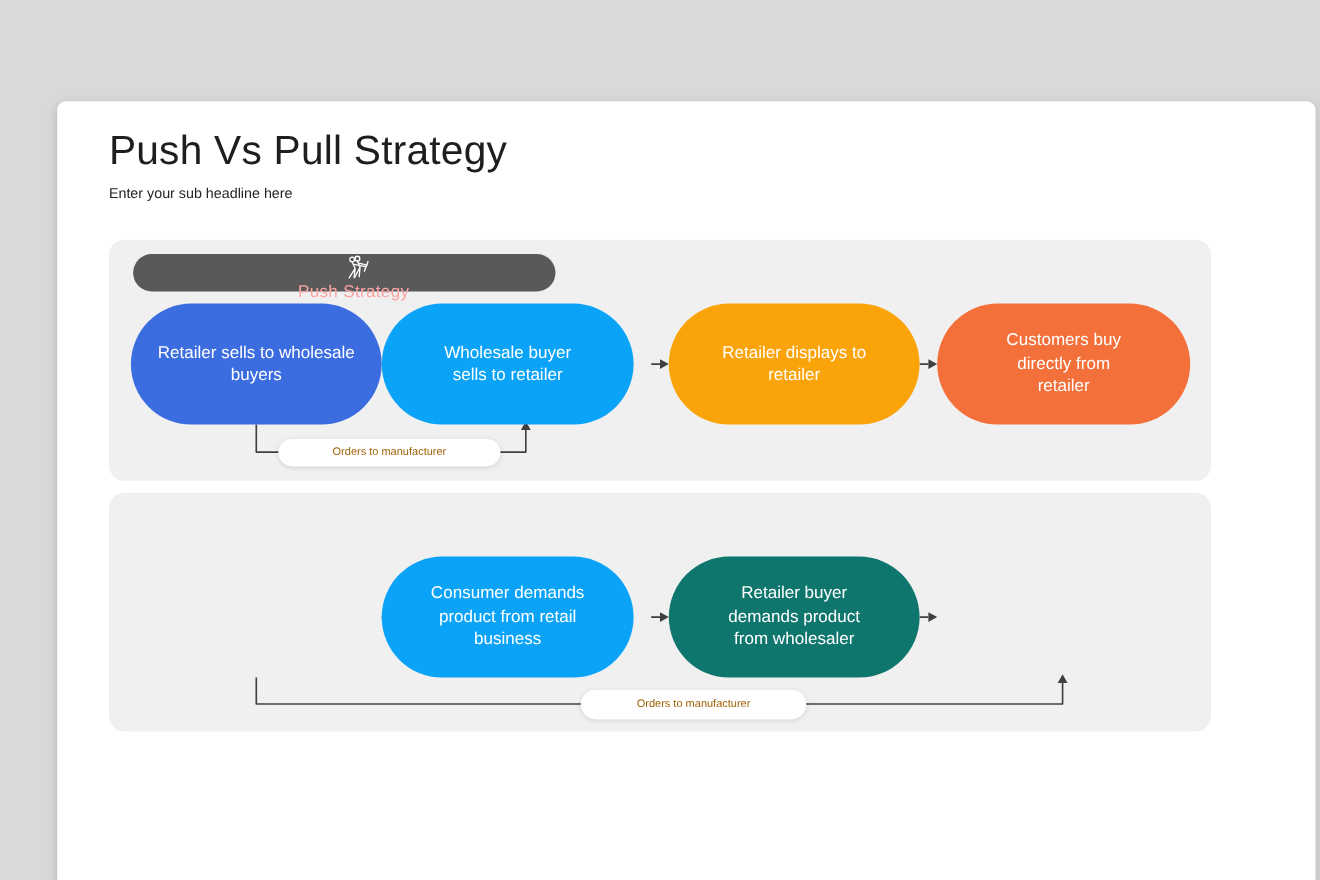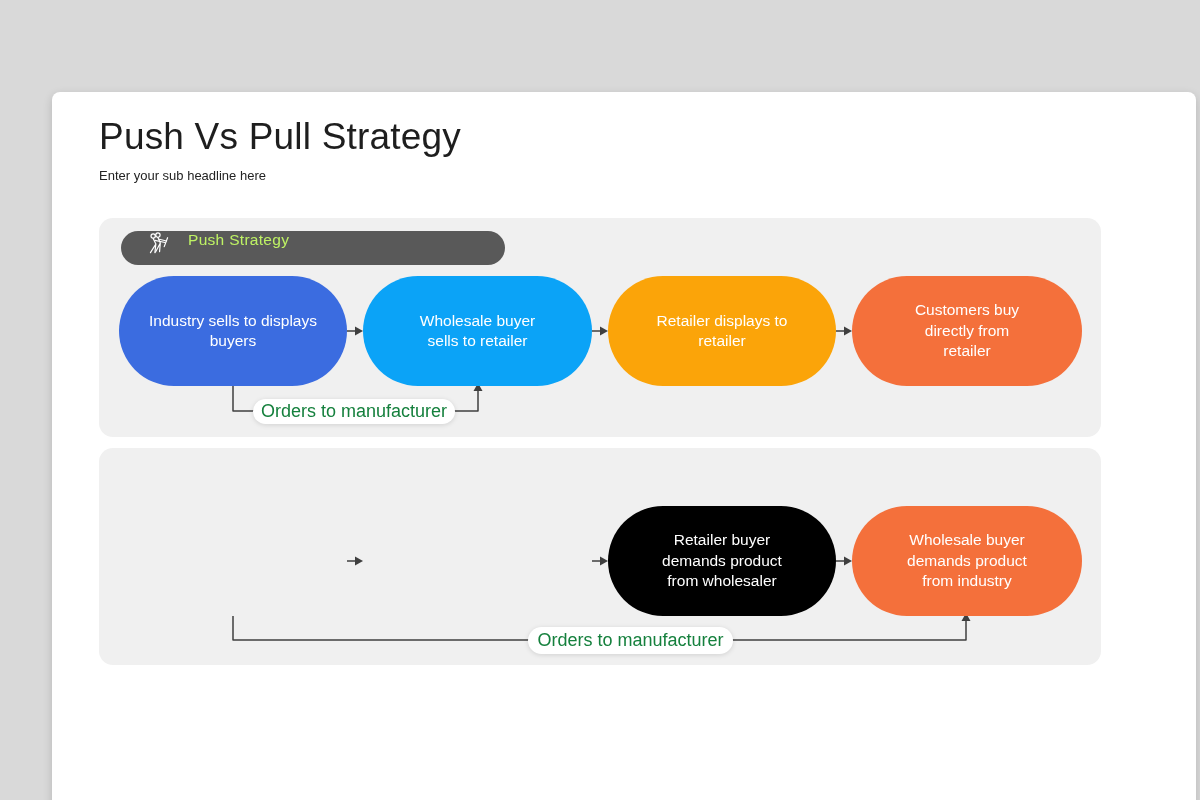--- a/index.html
+++ b/index.html
@@ -4,33 +4,33 @@
 <style>
   html,body{margin:0;padding:0;}
   body{width:1200px;height:800px;font-family:"Liberation Sans",sans-serif;-webkit-font-smoothing:antialiased;}
   .canvas{position:relative;width:1200px;height:800px;background:#d9d9d9;overflow:hidden;}
   .card{position:absolute;left:52px;top:92px;width:1096px;height:776px;background:#ffffff;border-radius:8px;box-shadow:0 3px 10px rgba(0,0,0,.16);padding-left:48px;}
   .title{position:absolute;left:47px;top:24px;font-size:37px;color:#1e1e1e;letter-spacing:.2px;}
   .subtitle{position:absolute;left:47px;top:76px;font-size:13px;color:#232323;}
   .sec{position:absolute;left:47px;width:1002px;border-radius:14px;background:#f0f0f0;}
   .sec-push{top:126px;height:219px;}
   .sec-pull{top:356px;height:217px;}
-  .hdr{position:absolute;left:22px;top:13px;width:384px;height:34px;border-radius:17px;background:#595959;display:flex;align-items:flex-start;color:#bef264;}
+  .hdr{position:absolute;left:22px;top:13px;width:384px;height:34px;border-radius:17px;background:#595959;display:flex;align-items:center;color:#fca5a5;flex-direction:column;}
   .hdr .ico{margin-left:23px;width:27px;height:26px;flex:0 0 auto;}
   .hdr .hlabel{margin-left:17px;font-size:15.5px;letter-spacing:.3px;}
   .pill{position:absolute;top:58px;height:110px;border-radius:55px;display:flex;align-items:center;justify-content:center;color:#fff;font-size:15.5px;line-height:1.32;text-align:center;font-weight:500;}
-  .p1{left:20px;width:228px}.p2{left:264px;width:229px}.p3{left:509px;width:228px}.p4{left:753px;width:230px}
+  .p1{left:20px;width:228px}.p2{left:248px;width:229px}.p3{left:509px;width:228px}.p4{left:753px;width:230px}
   .pill .txt{display:block;max-width:180px;}
   .sec-push .p2 .txt{max-width:136px}
   .sec-push .p3 .txt{max-width:136px}
   .sec-push .p4 .txt{max-width:130px}
   .sec-pull .p3 .txt{max-width:150px}
   .sec-pull .p4 .txt{max-width:126px}
   .conn{position:absolute;left:0;top:0;width:1002px;height:219px;pointer-events:none;}
-  .loop-label{position:absolute;background:#ffffff;border-radius:14px;display:flex;align-items:center;justify-content:center;font-size:18px;color:#15803d;box-shadow:0 1px 5px rgba(0,0,0,.13);}
+  .loop-label{position:absolute;background:#ffffff;border-radius:14px;display:flex;align-items:center;justify-content:center;font-size:10px;color:#a16207;box-shadow:0 1px 5px rgba(0,0,0,.13);}
   .sec-push .loop-label{left:154px;top:181px;width:202px;height:25px;}
   .sec-pull .loop-label{left:429px;top:179px;width:205px;height:27px;}
 </style>
 </head>
 <body>
 
 <div class="canvas" style="background: rgb(217, 217, 217);">
   <div class="card" style="background: rgb(255, 255, 255);">
 
     <div class="title">Push Vs Pull Strategy</div>
@@ -58,21 +58,21 @@
             <circle cx="12.4" cy="3.8" r="2"></circle>
           <path d="M8 6.9 L10.5 12 L5.5 20 M10.5 12 L9.6 20"></path>
           <path d="M12.4 6 L14.6 11 L10.2 19.4 M14.6 11 L13.9 19"></path>
           <path d="M9.6 8.6 L19 10.6 M13.6 7.6 L20.4 9.2"></path>
           <path d="M21.3 6.2 L18.2 14.4"></path>
         </svg>
         <span class="hlabel">Push Strategy</span>
       </div>
 
       <div class="pill p1" style="background: rgb(59, 108, 224);">
-          <span class="txt">Industry sells to displays buyers</span>
+          <span class="txt">Retailer sells to wholesale buyers</span>
         </div>
       <div class="pill p2" style="background: rgb(11, 163, 247);">
           <span class="txt">Wholesale buyer sells to retailer</span>
         </div>
       <div class="pill p3" style="background: rgb(251, 164, 9);">
           <span class="txt">Retailer displays to retailer</span>
         </div>
       <div class="pill p4" style="background: rgb(244, 112, 59);">
           <span class="txt">Customers buy directly from retailer</span>
         </div>
@@ -90,24 +90,24 @@
         </g>
         <g fill="#3f3f3f">
           <polygon points="256,108.5 256,117.5 264,113"></polygon>
           <polygon points="501,108.5 501,117.5 509,113"></polygon>
           <polygon points="745,108.5 745,117.5 753,113"></polygon>
           <polygon points="862.5,173 871.5,173 867,165"></polygon>
         </g>
       </svg>
 
 
-      <div class="pill p3" style="background: #000000;">
+      <div class="pill p2" style="background: rgb(11, 163, 247);">
+          <span class="txt">Consumer demands product from retail business</span>
+        </div>
+      <div class="pill p3" style="background: #0f766e;">
           <span class="txt">Retailer buyer demands product from wholesaler</span>
-        </div>
-      <div class="pill p4" style="background: rgb(244, 112, 59);">
-          <span class="txt">Wholesale buyer demands product from industry</span>
         </div>
 
       <div class="loop-label">Orders to manufacturer</div>
     </div>
 
   </div>
 </div>
 
 </body></html>

